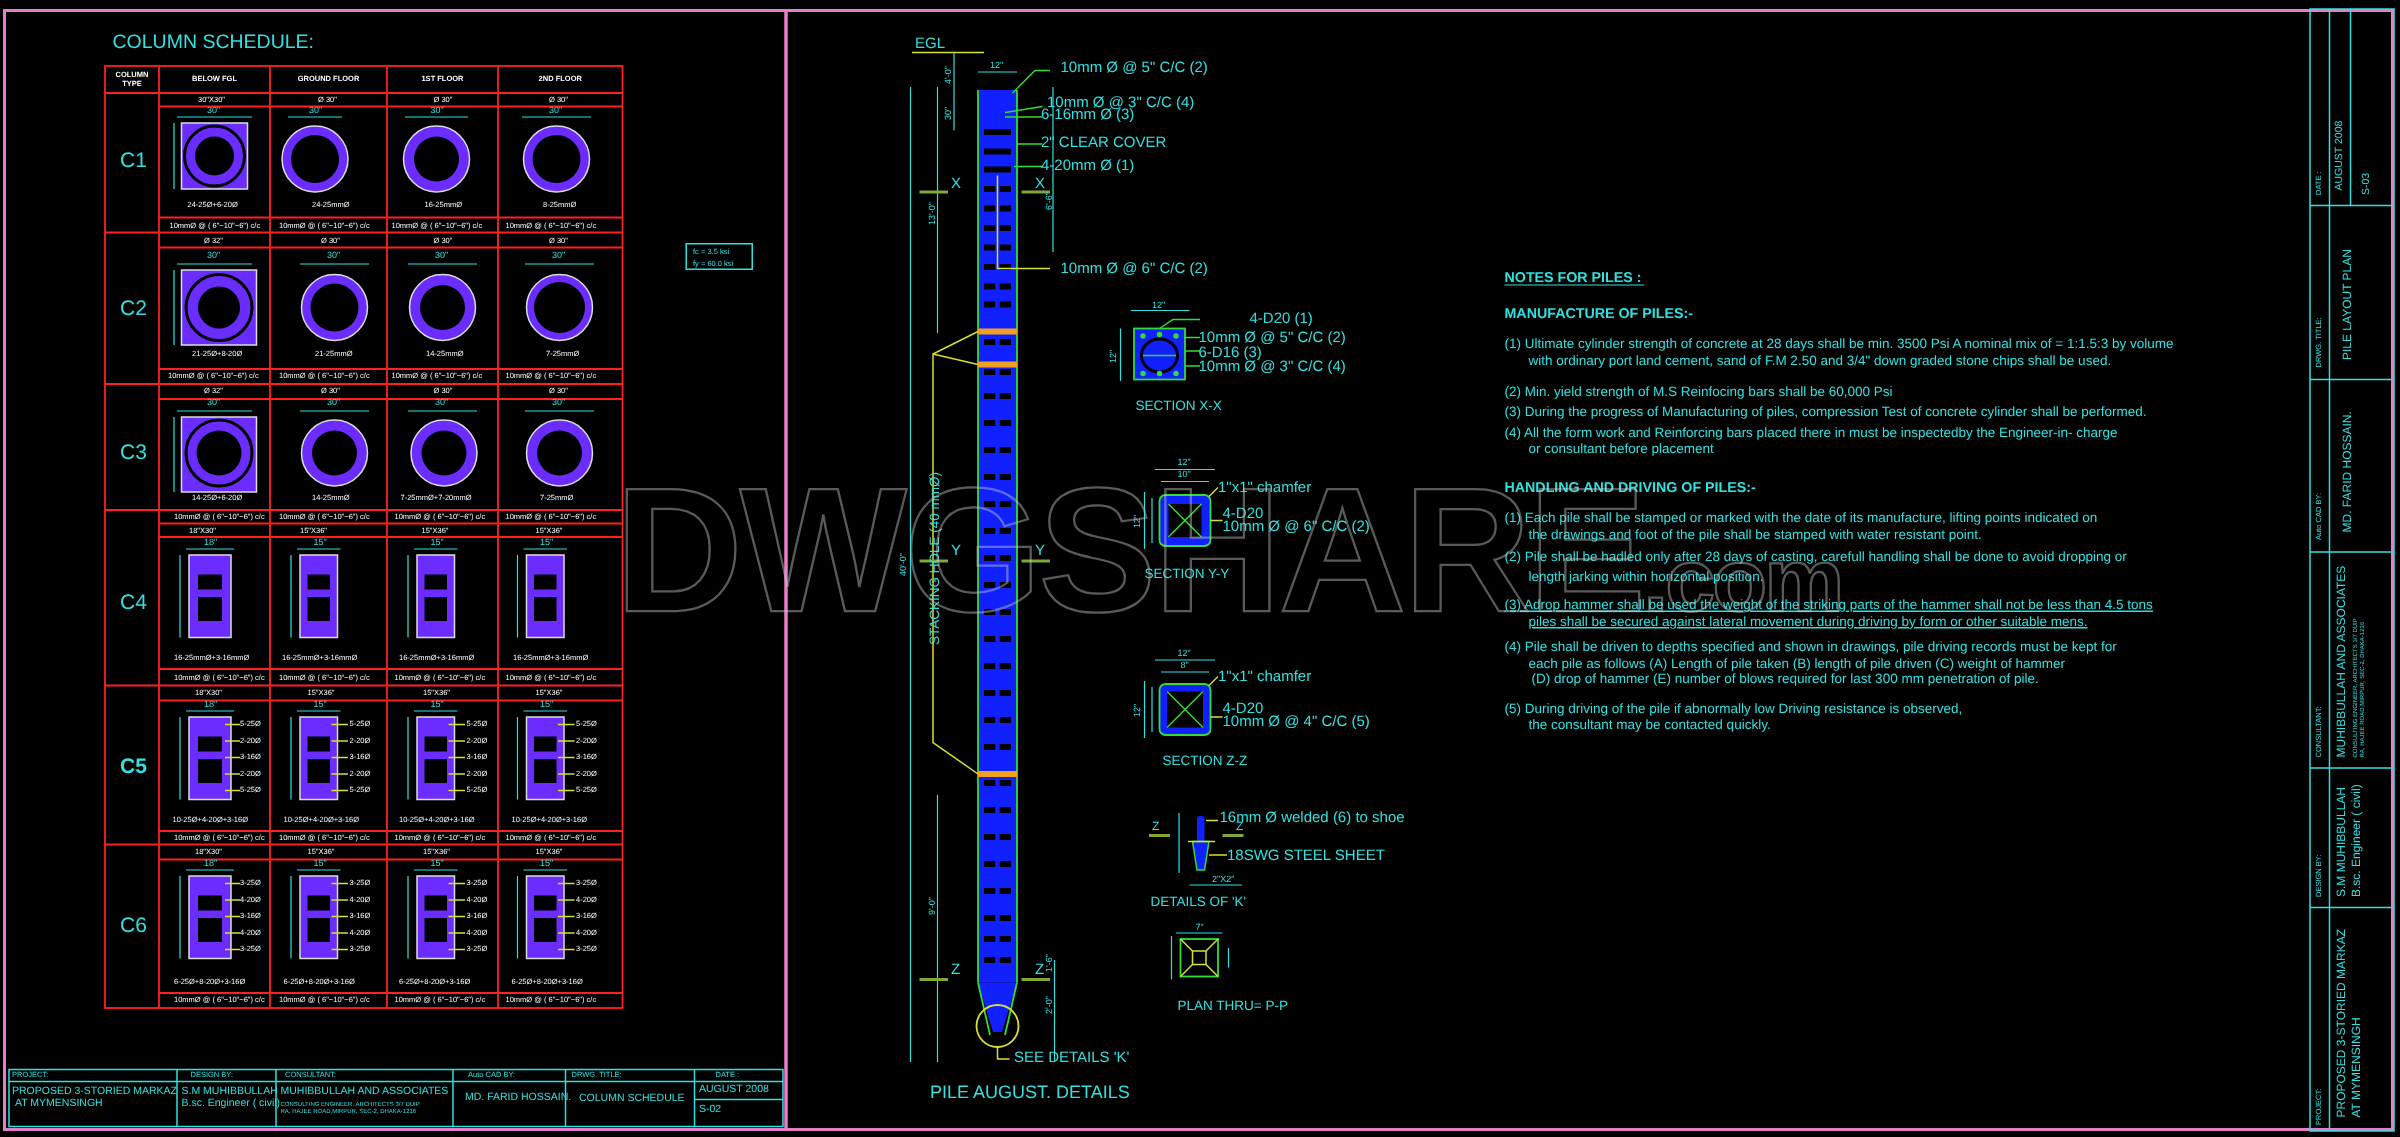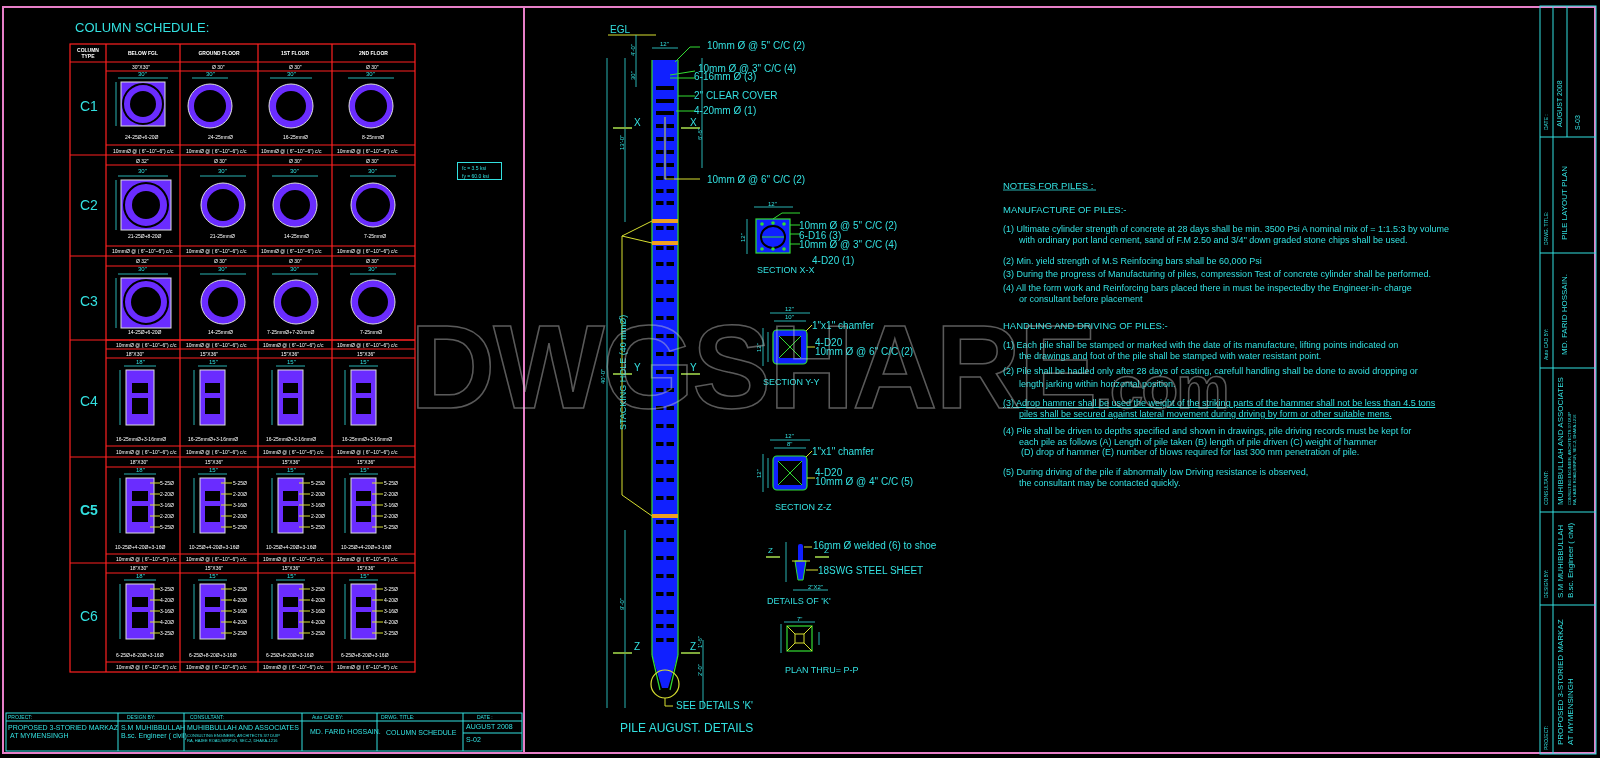--- a/index.html
+++ b/index.html
@@ -9,21 +9,21 @@
   .sched-title{position:absolute;left:75px;top:20px;font-size:13px;color:#33e0e0;}
   .hdr{position:absolute;font-size:5px;color:#fff;text-align:center;font-weight:bold;}
   .ctype{position:absolute;font-size:14px;color:#33e0e0;}
   .small{position:absolute;font-size:5px;color:#fff;white-space:nowrap;}
   .dimtxt{position:absolute;font-size:6px;color:#33e0e0;white-space:nowrap;}
   .tb-label{position:absolute;font-size:5px;color:#33e0e0;white-space:nowrap;}
   .tb-val{position:absolute;font-size:7px;color:#33e0e0;white-space:nowrap;}
   .tb-tiny{position:absolute;font-size:4px;color:#33e0e0;line-height:5px;}
   .pile-lbl{position:absolute;font-size:10px;color:#33e0e0;white-space:nowrap;}
   .sec-lbl{position:absolute;font-size:9px;color:#33e0e0;white-space:nowrap;}
-  .note-title{position:absolute;font-size:9.5px;color:#33e0e0;white-space:nowrap;}
+  .note-title{position:absolute;font-size:9.5px;color:#33e0e0;white-space:nowrap;font-weight:bold;}
   .note{position:absolute;font-size:9px;color:#33e0e0;line-height:10.5px;white-space:nowrap;}
   .vert{position:absolute;transform-origin:0 0;transform:rotate(-90deg);white-space:nowrap;color:#33e0e0;}
   .watermark{position:absolute;left:410px;top:308px;font-size:118px;font-weight:bold;color:transparent;-webkit-text-stroke:1.5px rgba(200,200,200,0.45);letter-spacing:-2px;white-space:nowrap;line-height:118px;}
   .watermark .com{font-size:60px;}
   .stress-box{position:absolute;left:457px;top:162px;width:45px;height:18px;border:1px solid #33e0e0;font-size:5px;color:#33e0e0;line-height:8px;padding:1px 4px;box-sizing:border-box;}
 </style>
 </head>
 <body>
 
 <div class="frame-pink" style="left:2px;top:6px;width:523px;height:748px;"></div>
@@ -620,21 +620,21 @@
 <div class="vert" style="left:619px;top:150px;font-size:6px;">13'-0"</div>
 <div class="vert" style="left:697px;top:140px;font-size:6px;">6'-6"</div>
 <div class="vert" style="left:600px;top:384px;font-size:6px;">40'-0"</div>
 <div class="vert" style="left:619px;top:610px;font-size:6px;">9'-0"</div>
 <div class="vert" style="left:697px;top:648px;font-size:6px;">1'-6"</div>
 <div class="vert" style="left:697px;top:676px;font-size:6px;">2'-0"</div>
 <div class="pile-lbl" style="left:620px;top:721px;font-size:12px;">PILE AUGUST. DETAILS</div>
 
 <div class="dimtxt" style="left:768px;top:201px;">12"</div>
 <div class="vert" style="left:740px;top:242px;font-size:6px;">12"</div>
-<div class="pile-lbl" style="left:812px;top:207px;margin-top:48px;">4-D20 (1)</div>
+<div class="pile-lbl" style="left:833px;top:207px;">4-D20 (1)</div>
 <div class="pile-lbl" style="left:799px;top:220px;">10mm Ø @ 5" C/C (2)</div>
 <div class="pile-lbl" style="left:799px;top:230px;">6-D16 (3)</div>
 <div class="pile-lbl" style="left:799px;top:239px;">10mm Ø @ 3" C/C (4)</div>
 <div class="sec-lbl" style="left:757px;top:265px;">SECTION X-X</div>
 
 <div class="dimtxt" style="left:785px;top:306px;">12"</div>
 <div class="dimtxt" style="left:785px;top:314px;">10"</div>
 <div class="vert" style="left:756px;top:352px;font-size:6px;">12"</div>
 <div class="pile-lbl" style="left:812px;top:320px;">1"x1" chamfer</div>
 <div class="pile-lbl" style="left:815px;top:337px;">4-D20</div>

